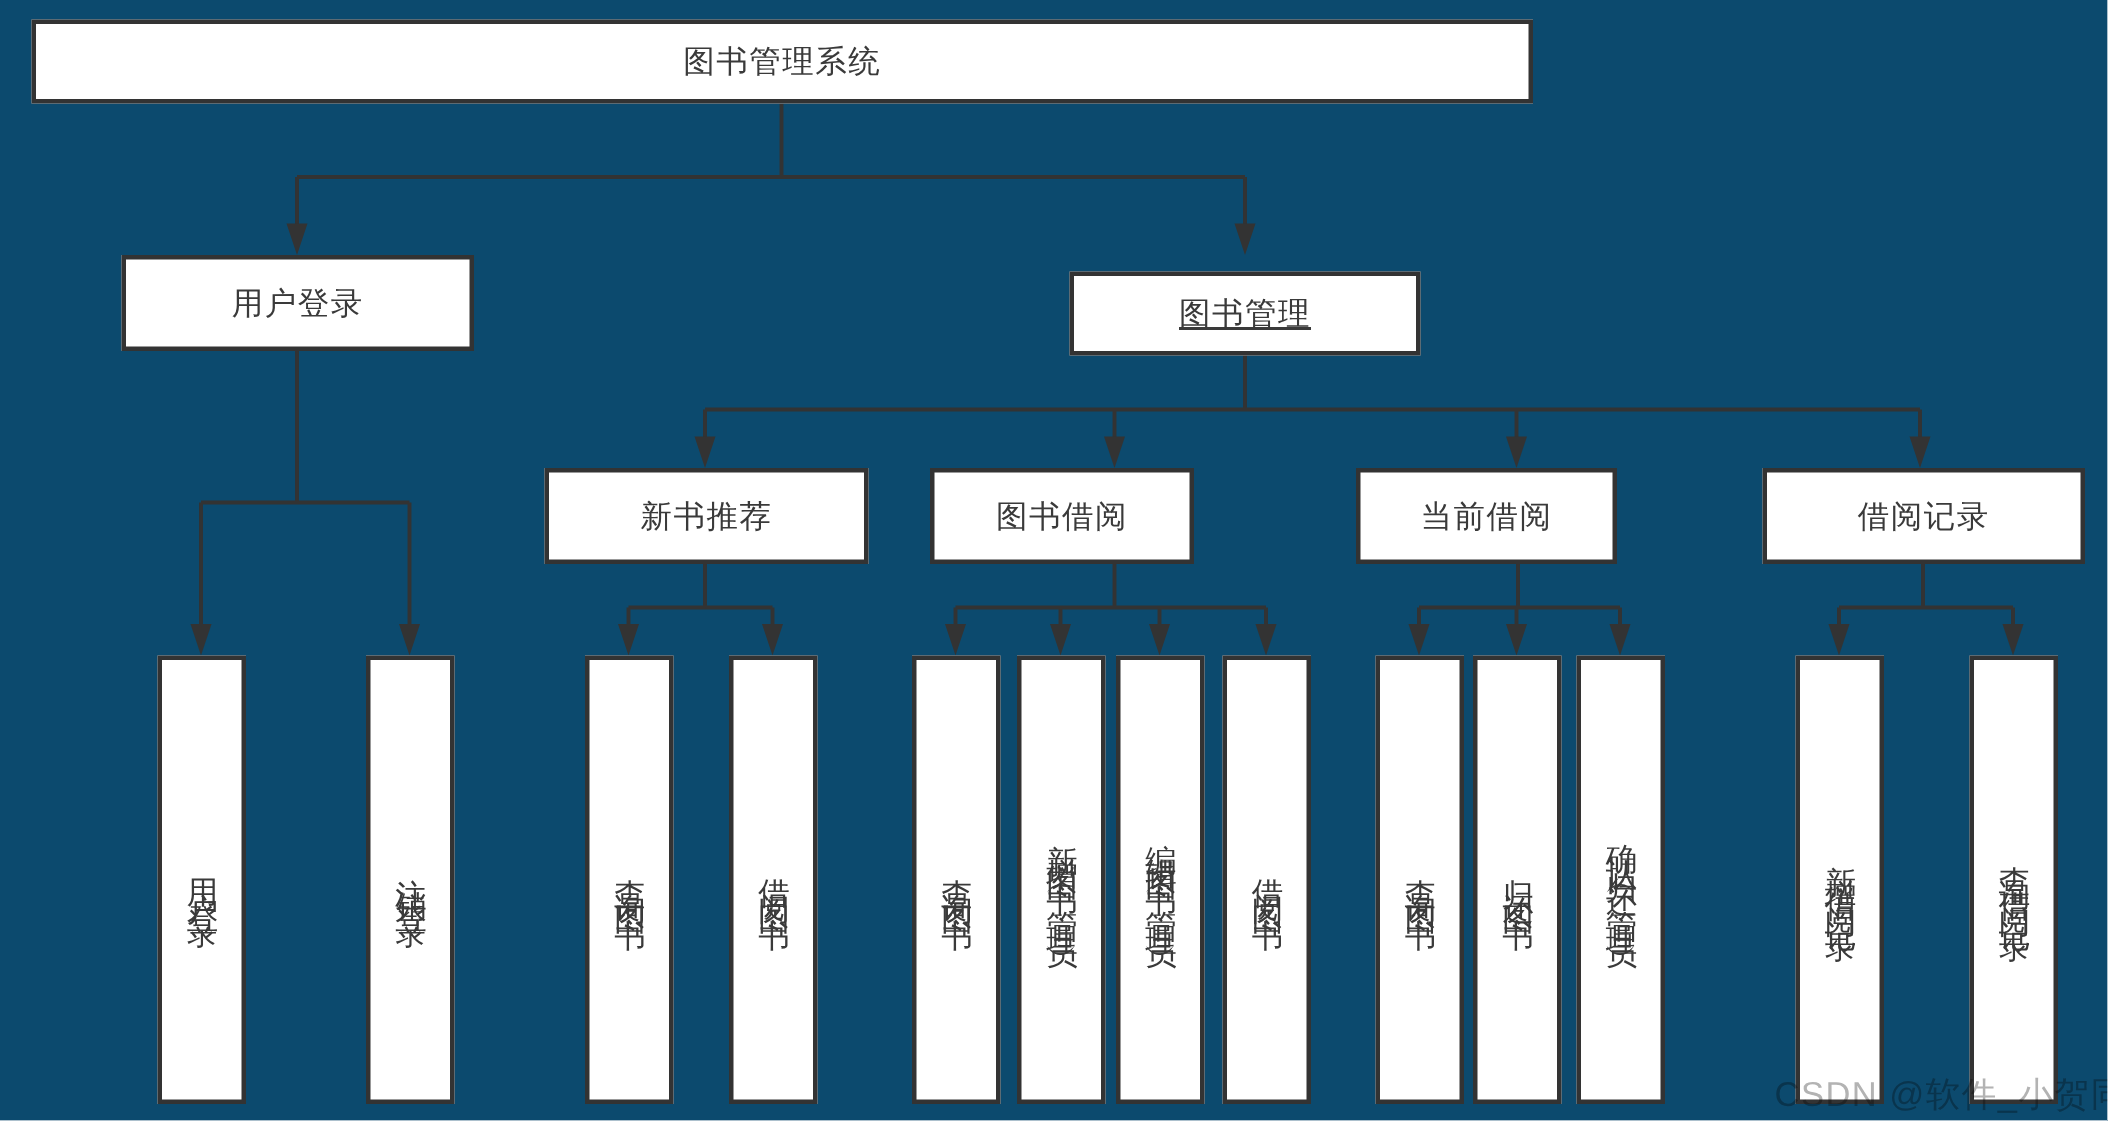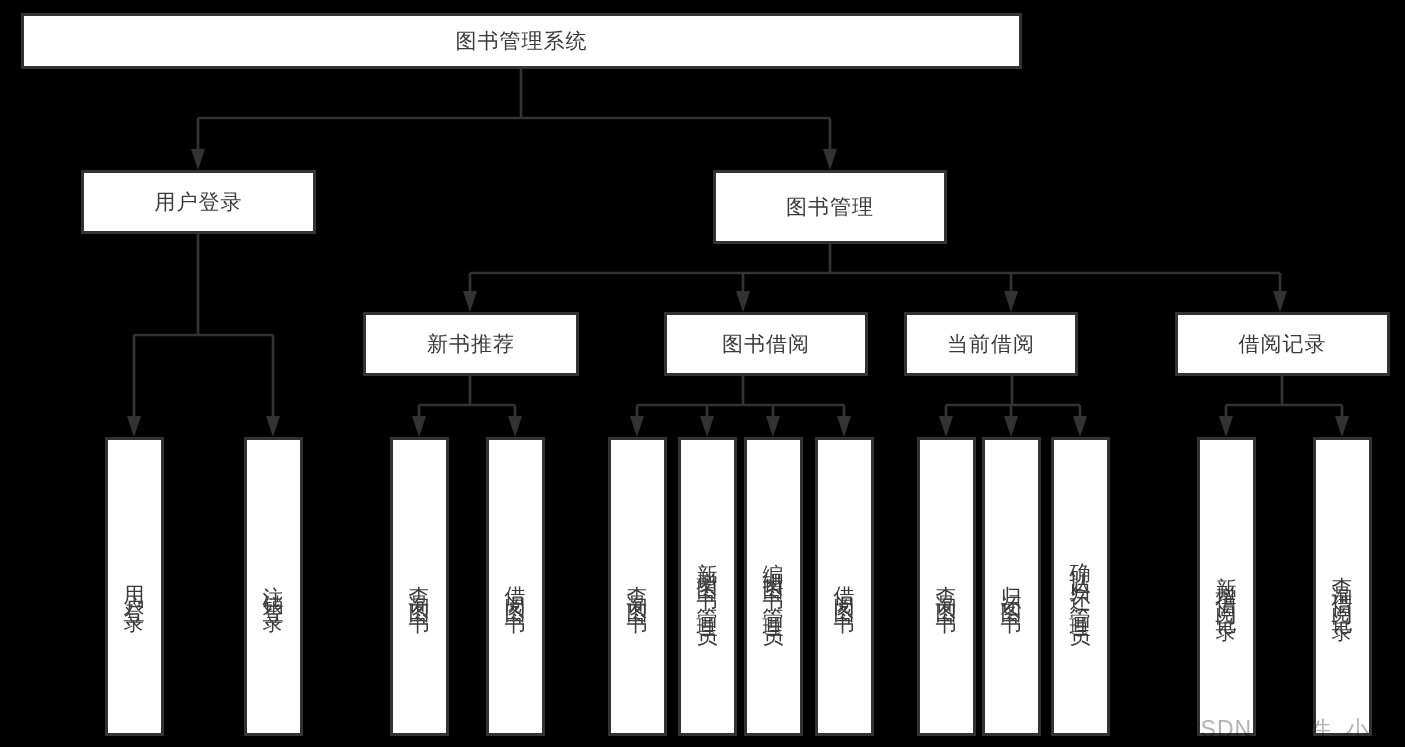--- a/index.html
+++ b/index.html
@@ -1,36 +1,36 @@
 <!DOCTYPE html>
 <html><head>
 <meta charset="utf-8">
 <style>
   html,body{margin:0;padding:0;background:#ffffff;}
   .canvas{
-    position:relative;width:1405px;height:747px;background:#000000;
+    position:relative;width:1405px;height:747px;background:#0c4a6e;
     font-family:"Liberation Sans","DejaVu Sans",sans-serif;color:#3a3a3a;overflow:hidden;
   }
   .wires{position:absolute;left:0;top:0;width:1405px;height:747px;}
   .node{
     position:absolute;background:#ffffff;border:3px solid #333333;box-sizing:border-box;
     display:flex;align-items:center;justify-content:center;
     font-size:21px;letter-spacing:1px;color:#3a3a3a;text-align:center;
   }
   .leaf{width:59px;top:437px;height:299px;}
   .leaf .vtext{
     writing-mode:vertical-rl;text-orientation:mixed;line-height:1;
     letter-spacing:9px;white-space:nowrap;
   }
   
   #n-root{left:21px;top:13px;width:1001px;height:56px;}
   #n-user-login{left:81px;top:170px;width:235px;height:64px;}
-  #n-book-mgmt{left:713px;top:170px;width:234px;height:74px;}
+  #n-book-mgmt{left:713px;top:181px;width:234px;height:56px;text-decoration:underline;}
   #n-new-rec{left:363px;top:312px;width:216px;height:64px;text-align:center;}
-  #n-book-borrow{left:664px;top:312px;width:204px;height:64px;align-items:center;}
+  #n-book-borrow{left:620px;top:312px;width:176px;height:64px;align-items:center;}
   #n-cur-borrow{left:904px;top:312px;width:174px;height:64px;}
   #n-record{left:1175px;top:312px;width:215px;height:64px;}
   #n-lf1{left:105px;} #n-lf2{left:244px;}
   #n-lf3{left:390px;} #n-lf4{left:486px;}
   #n-lf5{left:608px;} #n-lf6{left:678px;} #n-lf7{left:744px;} #n-lf8{left:815px;}
   #n-lf9{left:917px;} #n-lf10{left:982px;} #n-lf11{left:1051px;}
   #n-lf12{left:1197px;} #n-lf13{left:1313px;}
   .watermark{
     position:absolute;left:1183px;top:714px;z-index:10;
     font-size:23px;letter-spacing:1px;color:#b3b3b3;mix-blend-mode:multiply;

